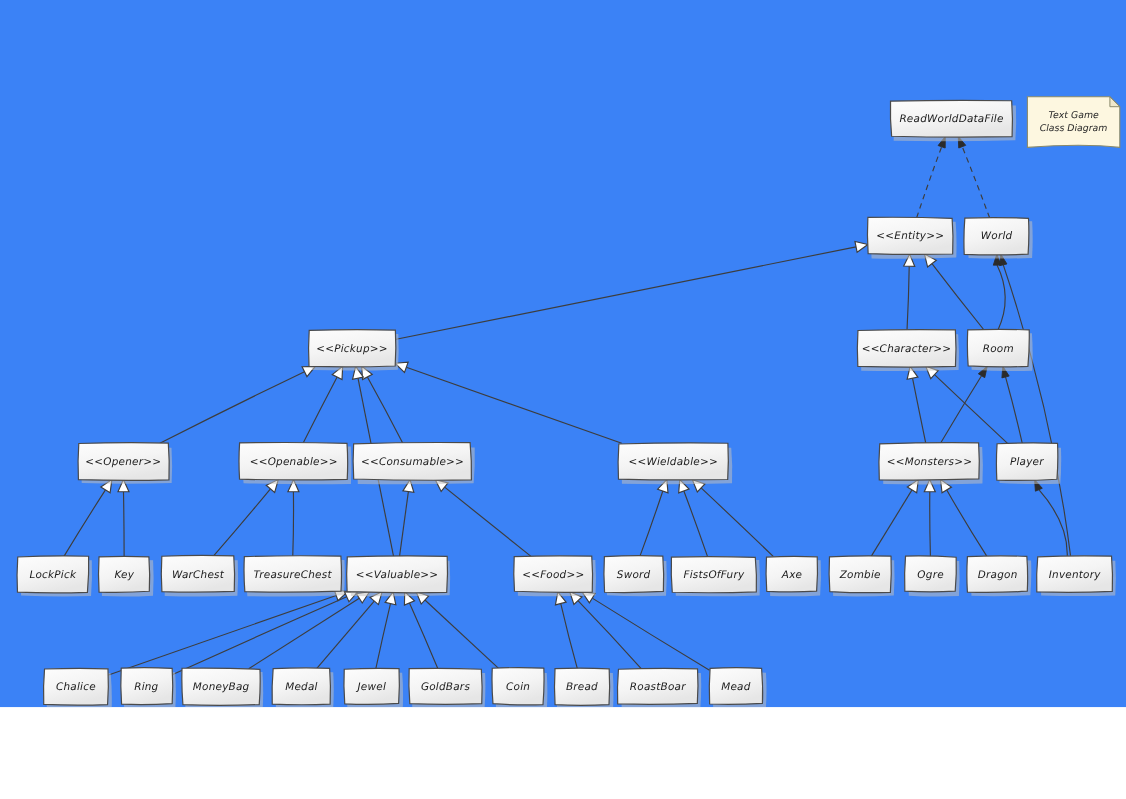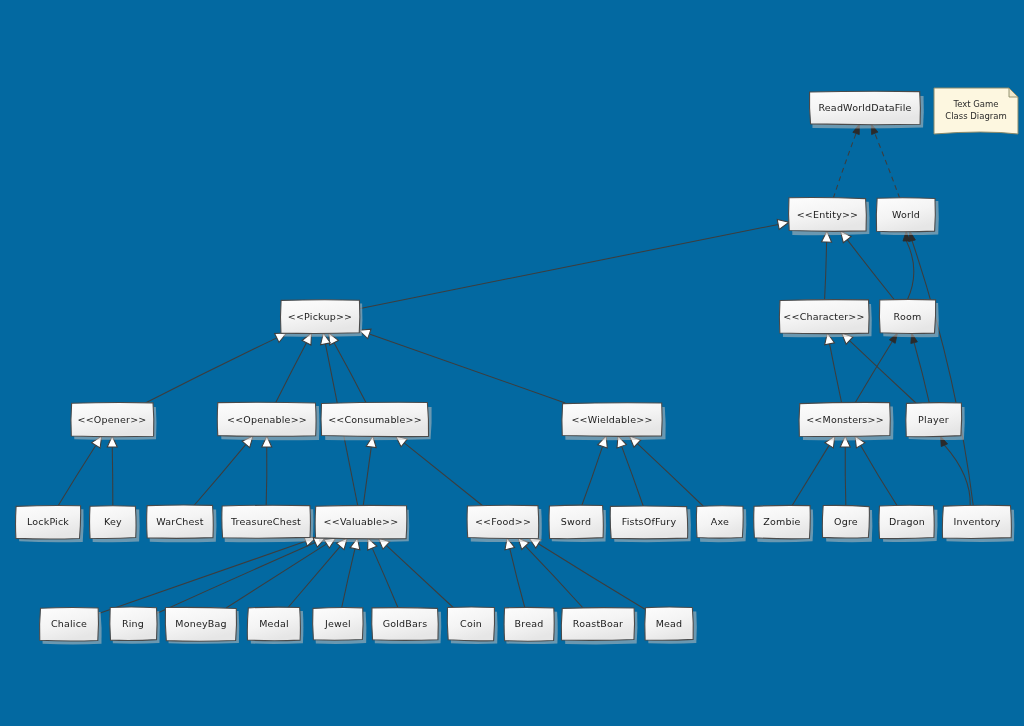--- a/index.html
+++ b/index.html
@@ -3,24 +3,25 @@
 <meta charset="utf-8">
 <style>
   html, body {
     margin: 0;
     padding: 0;
     background: #ffffff;
   }
   #canvas-wrap {
     position: relative;
     width: 1024px;
-    height: 726px;
-    background: #0369a1;
+    height: 643px;
+    background: #3b82f6;
     overflow: hidden;
     font-family: "DejaVu Sans", sans-serif;
+    font-style: italic;
   }
   svg.diagram {
     position: absolute;
     top: 0;
     left: 0;
     width: 1024px;
     height: 726px;
     display: block;
   }
   .node-label {

